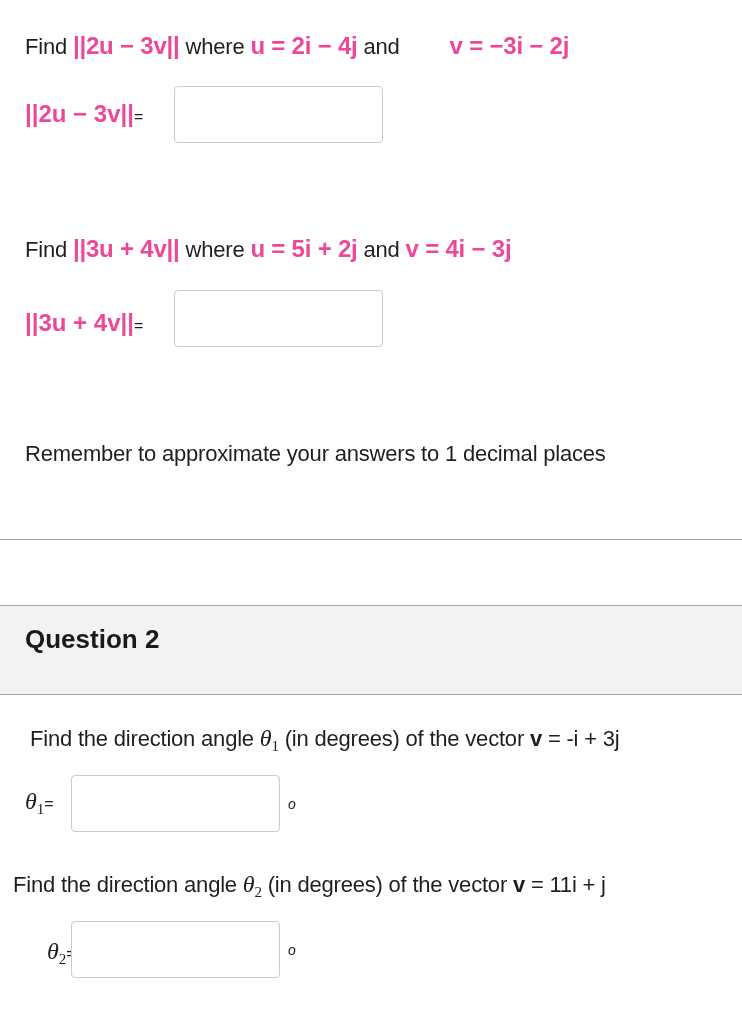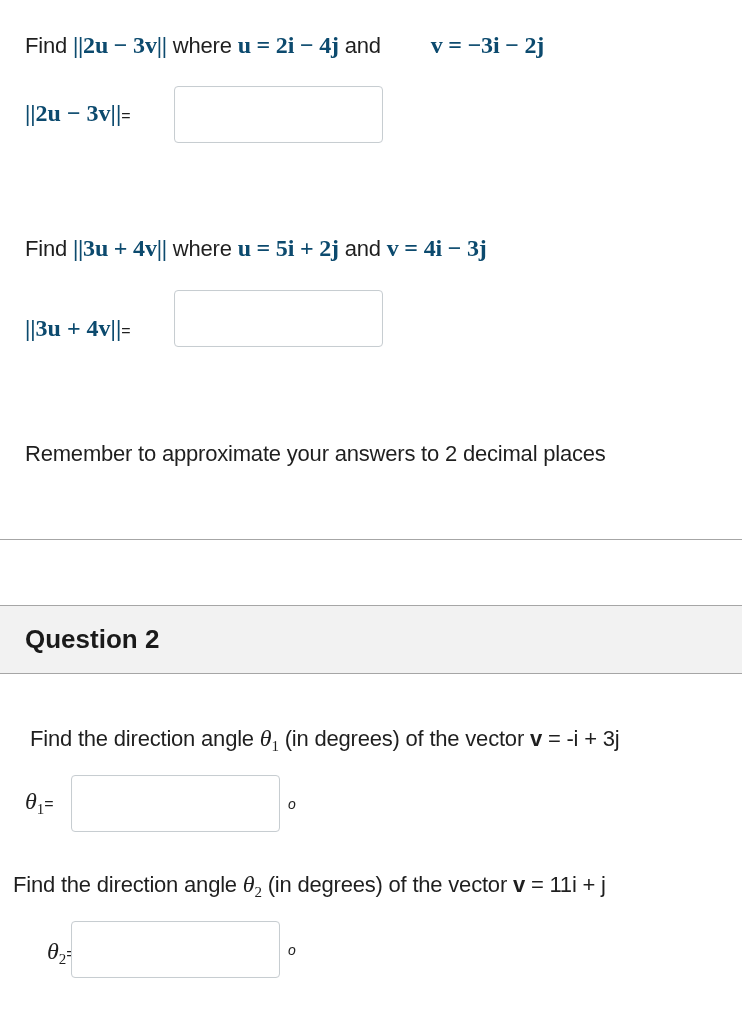--- a/index.html
+++ b/index.html
@@ -6,35 +6,35 @@
     body {
       width: 742px; height: 1024px; position: relative; overflow: hidden;
       font-family: "Liberation Sans", "DejaVu Sans", sans-serif;
       color: #2d3b45;
     }
     .abs { position: absolute; }
     .prompt {
       font-size: 22px; color: #1f1f1f; white-space: nowrap; letter-spacing: -0.2px;
     }
     .math {
-      font-family: Liberation Serif, serif;
-      font-size: 24px; color: #0c4a6e;
+      font-family: Liberation Sans, sans-serif;
+      font-size: 24px; color: #ec4899;
     }
     .answer-input {
       position: absolute;
       border: 1px solid #c7cdd1; border-radius: 4px;
       background: #ffffff; box-sizing: border-box;
       box-shadow: inset 0 0 1px rgba(0,0,0,0.05);
     }
     .eq-label { font-size: 22px; color: #1f1f1f; white-space: nowrap; }
     .eqsign { font-family: "Liberation Sans", sans-serif; font-size: 16px; }
     .degree { font-family: "Liberation Sans", sans-serif; font-style: italic; font-size: 14px; color: #1f1f1f; }
     .rule { position: absolute; left: 0; width: 742px; height: 0; border-top: 1.5px solid #a6a6a6; }
     .q-header {
-      position: absolute; left: 0; top: 605px; width: 742px; height: 69px;
+      position: absolute; left: 0; top: 605px; width: 742px; height: 90px;
       background: #f2f2f2; box-sizing: border-box;
       border-top: 1.5px solid #a6a6a6; border-bottom: 1.5px solid #a6a6a6;
     }
     .q-title {
       position: absolute; left: 25px; top: 18px;
       font-size: 26px; font-weight: bold; color: #1a1a1a;
     }
     .theta { font-family: "Liberation Serif", "DejaVu Serif", serif; font-style: italic; font-size: 24px; }
     sub { font-size: 15px; font-family: "Liberation Serif", serif; font-style: normal; }
   </style>
@@ -45,26 +45,26 @@
   <span>Find </span><span class="math" style="font-weight:bold;">||2u − 3v||</span><span> where </span><span class="math" style="font-weight:bold;">u = 2i − 4j</span><span> and </span><span class="math" style="font-weight:bold;margin-left:44px;">v = −3i − 2j</span>
 </div>
 <div class="abs eq-label" style="left:25px; top:100px;">
   <span class="math" style="font-weight:bold;">||2u − 3v||</span><span class="eqsign">=</span>
 </div>
 <input class="answer-input" style="left: 174px; top: 86px; width: 209px; height: 57px;" type="text" value="">
 
 <div class="abs prompt" style="left:25px; top:235px;">
   <span>Find </span><span class="math" style="font-weight:bold;">||3u + 4v||</span><span> where </span><span class="math" style="font-weight:bold;">u = 5i + 2j</span><span> and </span><span class="math" style="font-weight:bold;text-align:right;">v = 4i − 3j</span>
 </div>
-<div class="abs eq-label" style="left:25px; top:309px;margin-top:6px;">
+<div class="abs eq-label" style="left:25px; top:309px;">
   <span class="math" style="font-weight:bold;">||3u + 4v||</span><span class="eqsign">=</span>
 </div>
 <input class="answer-input" style="left: 174px; top: 290px; width: 209px; height: 57px;" type="text" value="">
 
-<div class="abs prompt" style="left:25px; top:441px;">Remember to approximate your answers to 2 decimal places</div>
+<div class="abs prompt" style="left:25px; top:441px;">Remember to approximate your answers to 1 decimal places</div>
 
 <div class="rule" style="top:539px;"></div>
 
 <div class="q-header">
   <div class="q-title">Question 2</div>
 </div>
 
 <div class="abs prompt" style="left:30px; top:725px;">
   <span>Find the direction angle </span><span class="theta">θ</span><sub>1</sub><span> (in degrees) of the vector </span><b>v</b><span> = -i + 3j</span>
 </div>

